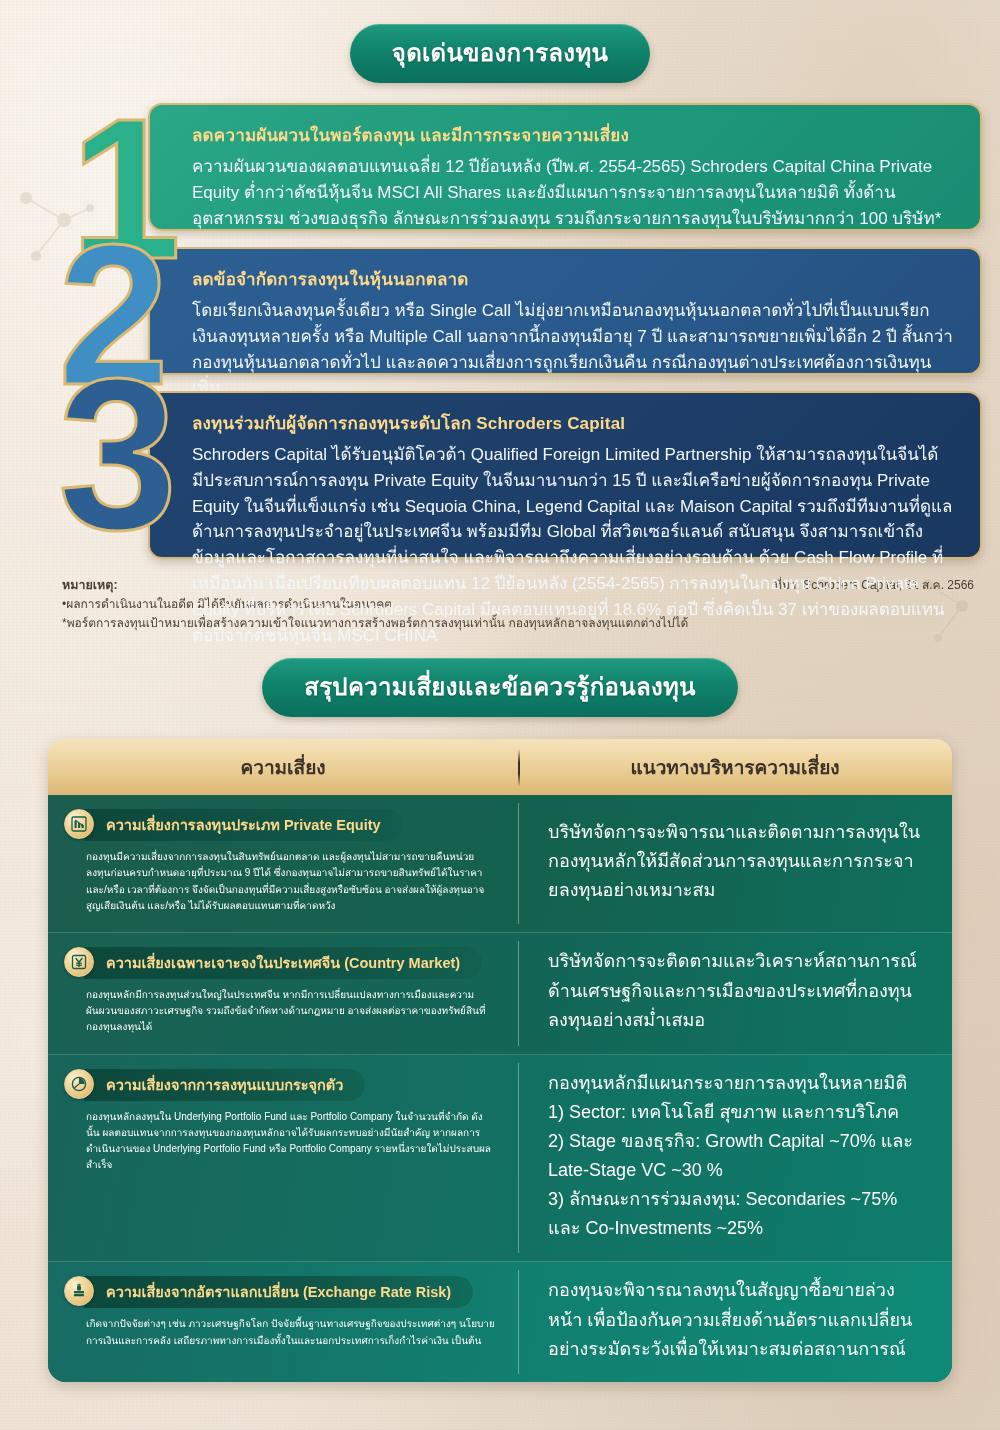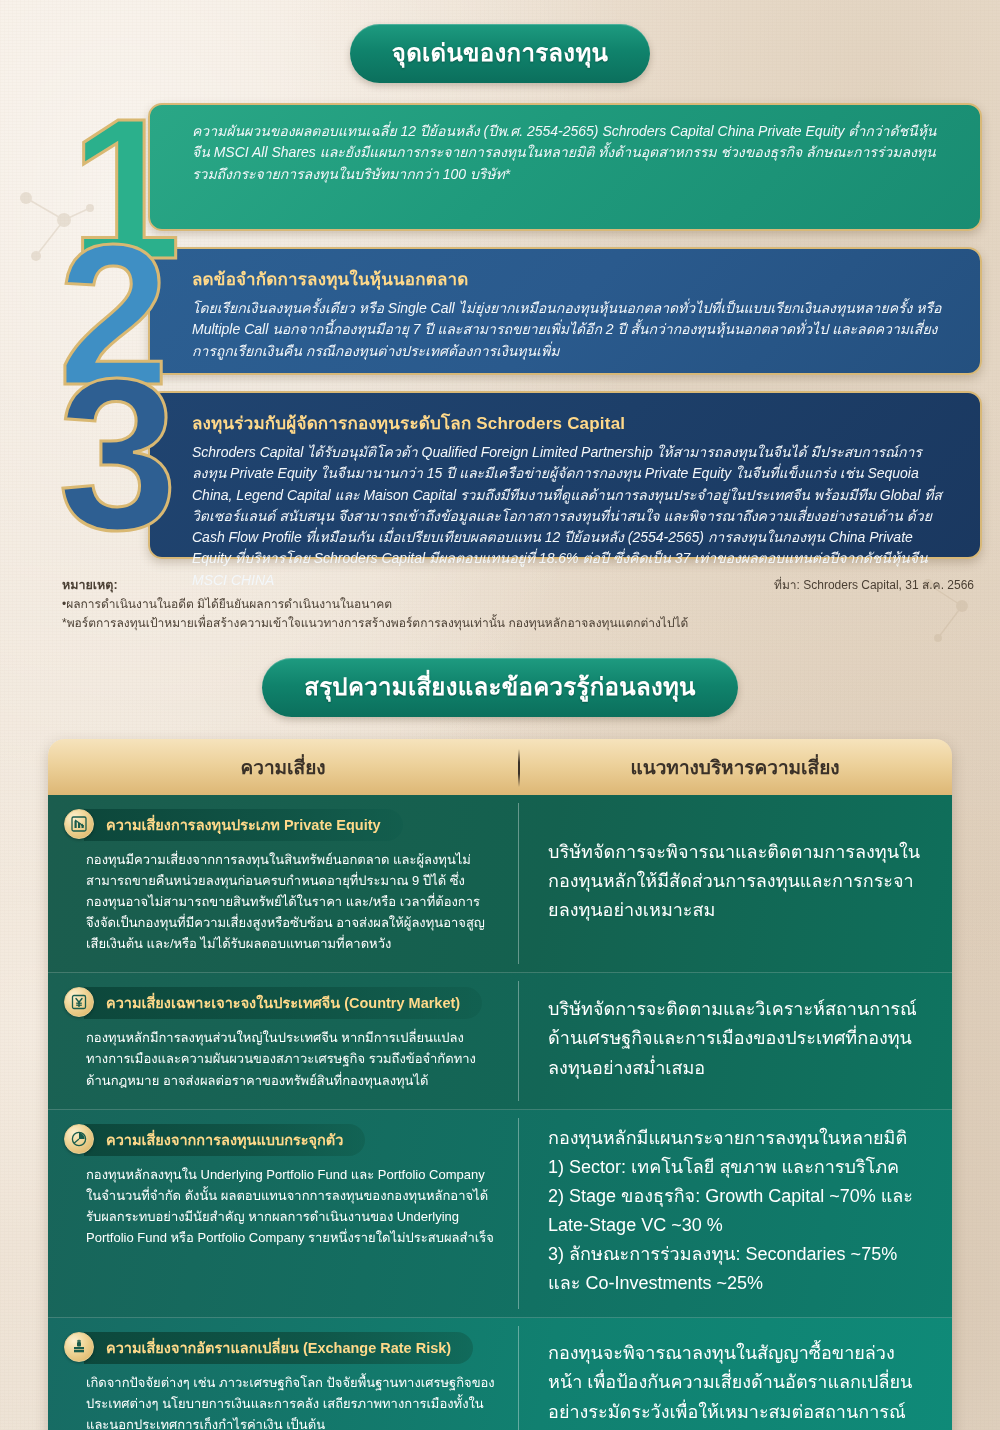--- a/index.html
+++ b/index.html
@@ -95,24 +95,23 @@
   .card-navy  { background: linear-gradient(135deg, #204470 0%, #1d3f69 50%, #1a3860 100%); }
 
   .hl-title {
     font-size: 17px;
     font-weight: bold;
     color: #ffd98a;
     margin-bottom: 6px;
     letter-spacing: .2px;
   }
   .hl-body {
-    font-size: 14px;
+    font-size: 17px;
     line-height: 1.52;
     color: #f3f7fa;
-    font-style: italic;
   }
 
   
   .notes-1 {
     margin: 6px 18px 0 62px;
     position: relative;
   }
   .notes-label { font-size: 12.5px; font-weight: bold; color: #4a3f33; }
   .notes-line { font-size: 12px; color: #4a3f33; line-height: 1.55; }
   .notes-source {
@@ -192,21 +191,21 @@
     padding: 4px 22px 5px 22px;
     border-radius: 0 16px 16px 0;
     background: linear-gradient(90deg, rgba(12,70,58,.95) 0%, rgba(15,82,68,.88) 60%, rgba(16,92,76,.55) 100%);
     color: #ffd98a;
     font-size: 14.5px;
     font-weight: bold;
     white-space: nowrap;
   }
 
   .risk-text {
-    font-size: 13px;
+    font-size: 10px;
     line-height: 1.62;
     color: #ffffff;
     padding-left: 22px;
   }
   .mitig-text {
     font-size: 18px;
     line-height: 1.62;
     color: #ffffff;
   }
 </style>
@@ -245,20 +244,21 @@
 
   <div class="pill-wrap" style="padding-top:24px;">
     <div class="pill">จุดเด่นของการลงทุน</div>
   </div>
 
   <div class="highlights">
 
     <div class="hl-row">
       <div class="big-num num-1">1</div>
       <div class="hl-card card-green">
+        <div class="hl-title">ลดความผันผวนในพอร์ตลงทุน และมีการกระจายความเสี่ยง</div>
         <div class="hl-body">ความผันผวนของผลตอบแทนเฉลี่ย 12 ปีย้อนหลัง (ปีพ.ศ. 2554-2565) Schroders Capital China Private Equity  ต่ำกว่าดัชนีหุ้นจีน MSCI All Shares และยังมีแผนการกระจายการลงทุนในหลายมิติ ทั้งด้านอุตสาหกรรม ช่วงของธุรกิจ ลักษณะการร่วมลงทุน รวมถึงกระจายการลงทุนในบริษัทมากกว่า 100 บริษัท*</div>
       </div>
     </div>
 
     <div class="hl-row">
       <div class="big-num num-2">2</div>
       <div class="hl-card card-blue">
         <div class="hl-title">ลดข้อจำกัดการลงทุนในหุ้นนอกตลาด</div>
         <div class="hl-body">โดยเรียกเงินลงทุนครั้งเดียว  หรือ Single Call   ไม่ยุ่งยากเหมือนกองทุนหุ้นนอกตลาดทั่วไปที่เป็นแบบเรียกเงินลงทุนหลายครั้ง หรือ Multiple Call  นอกจากนี้กองทุนมีอายุ 7 ปี และสามารถขยายเพิ่มได้อีก 2 ปี สั้นกว่ากองทุนหุ้นนอกตลาดทั่วไป และลดความเสี่ยงการถูกเรียกเงินคืน กรณีกองทุนต่างประเทศต้องการเงินทุนเพิ่ม</div>
       </div>

